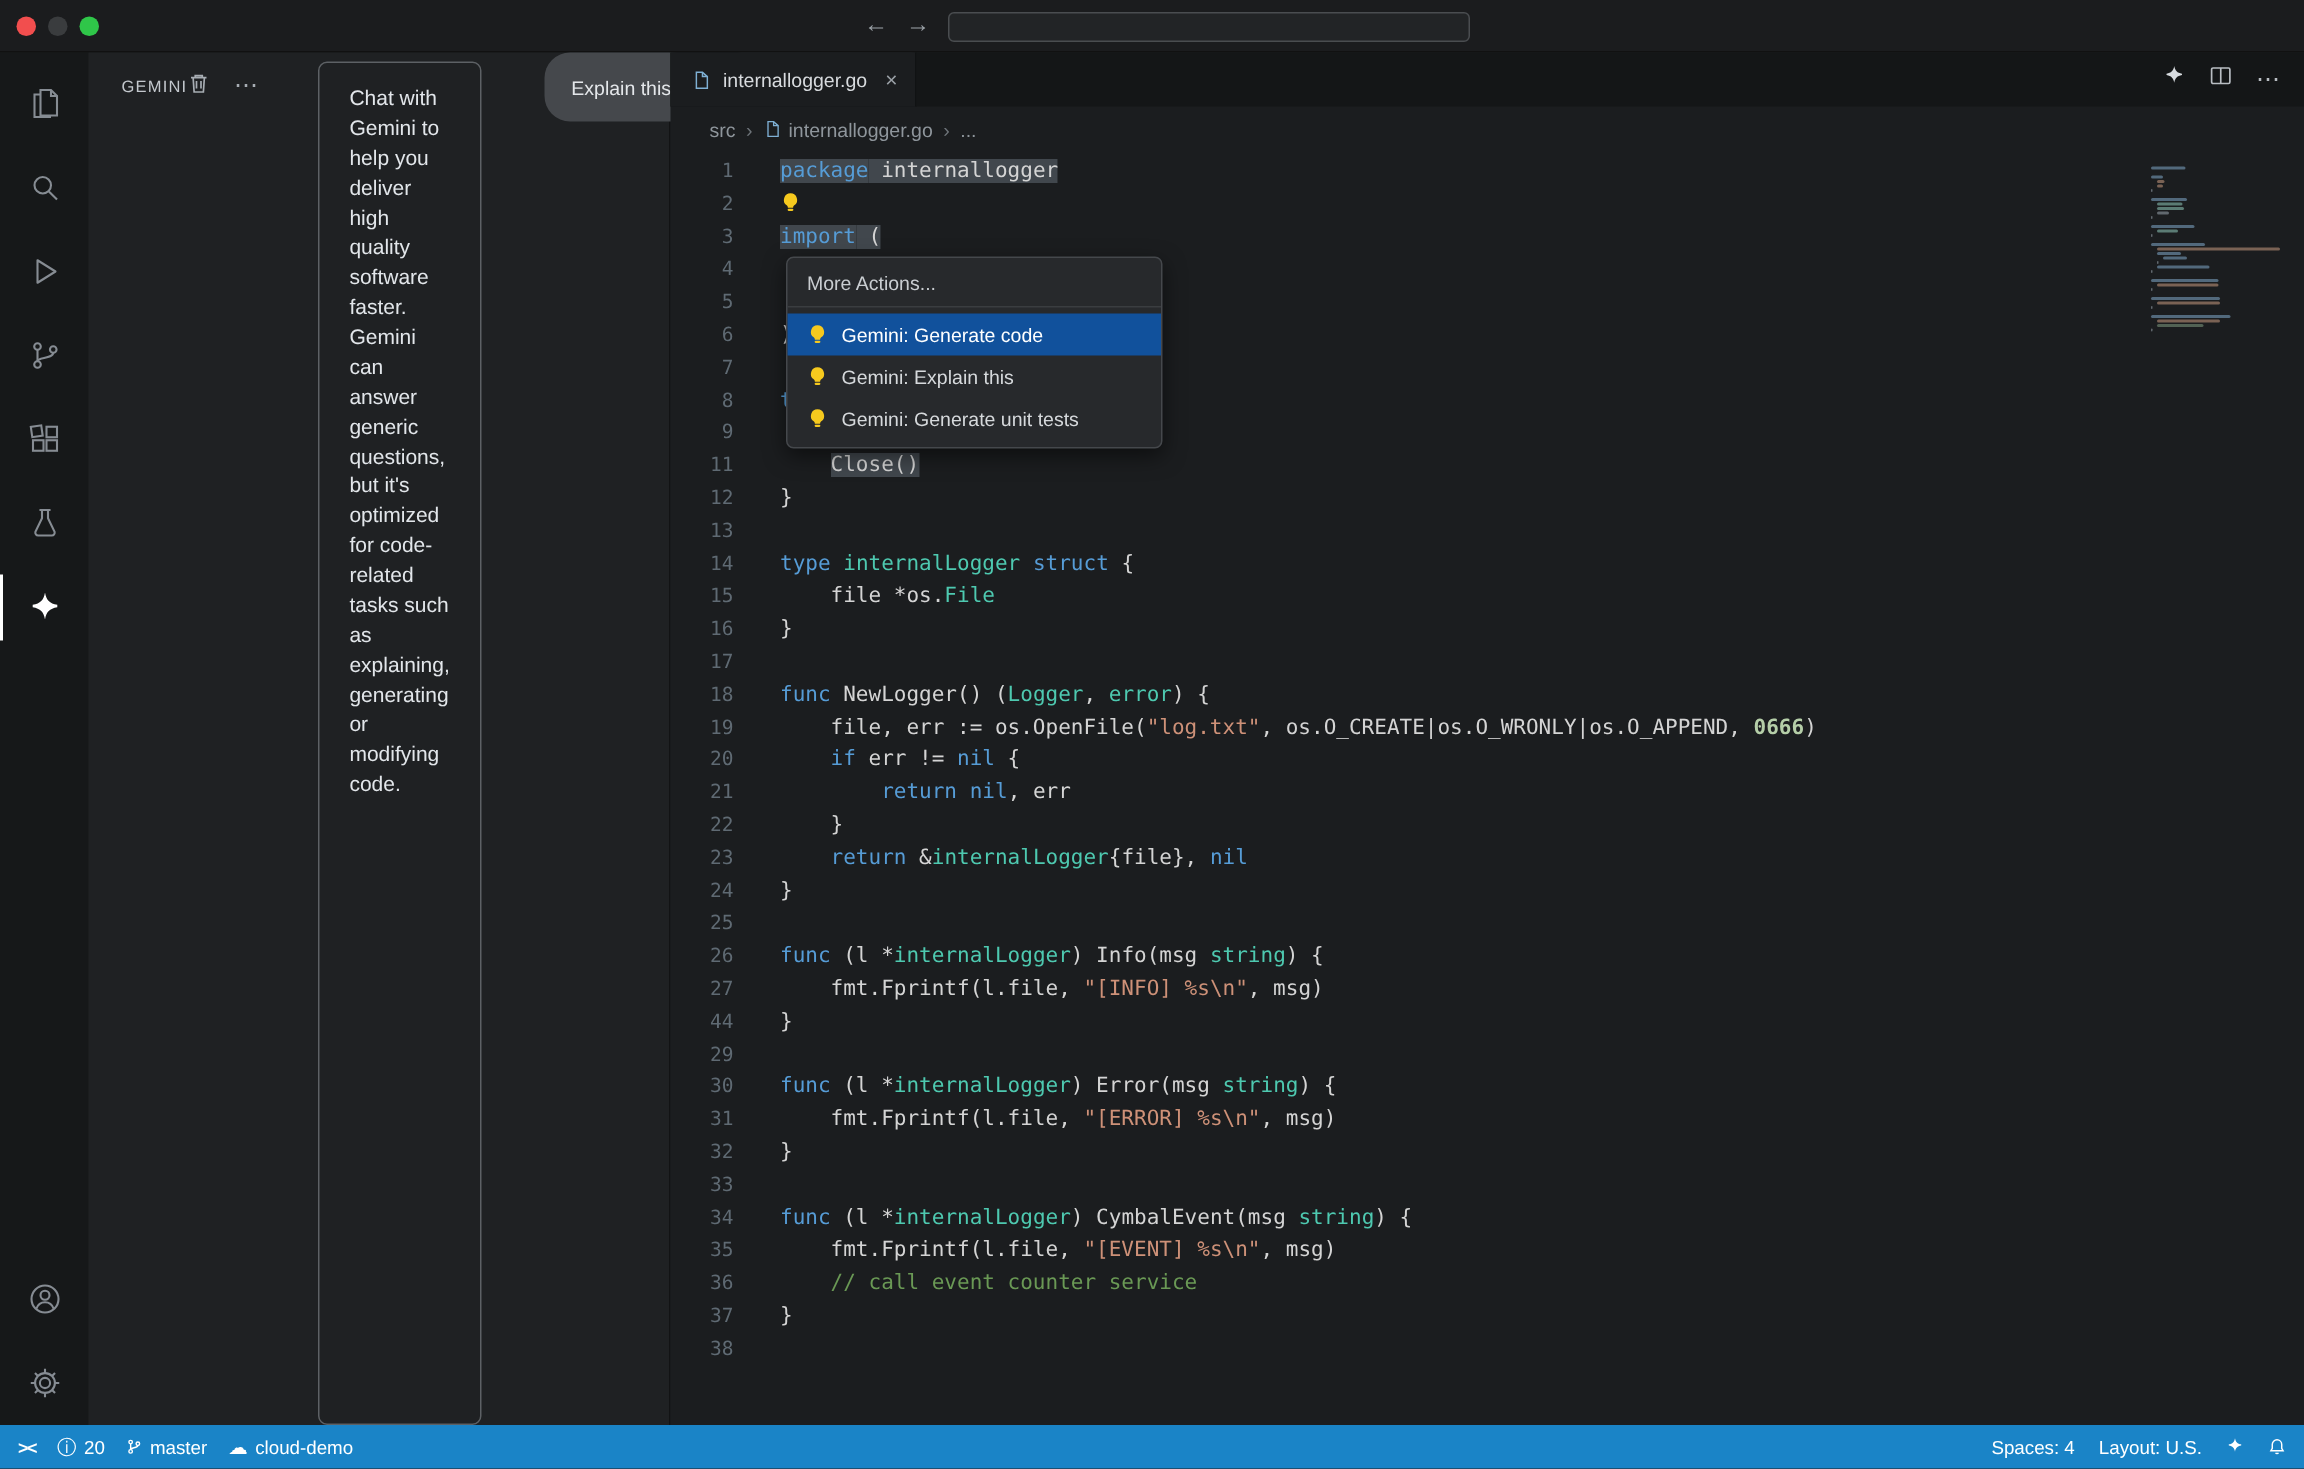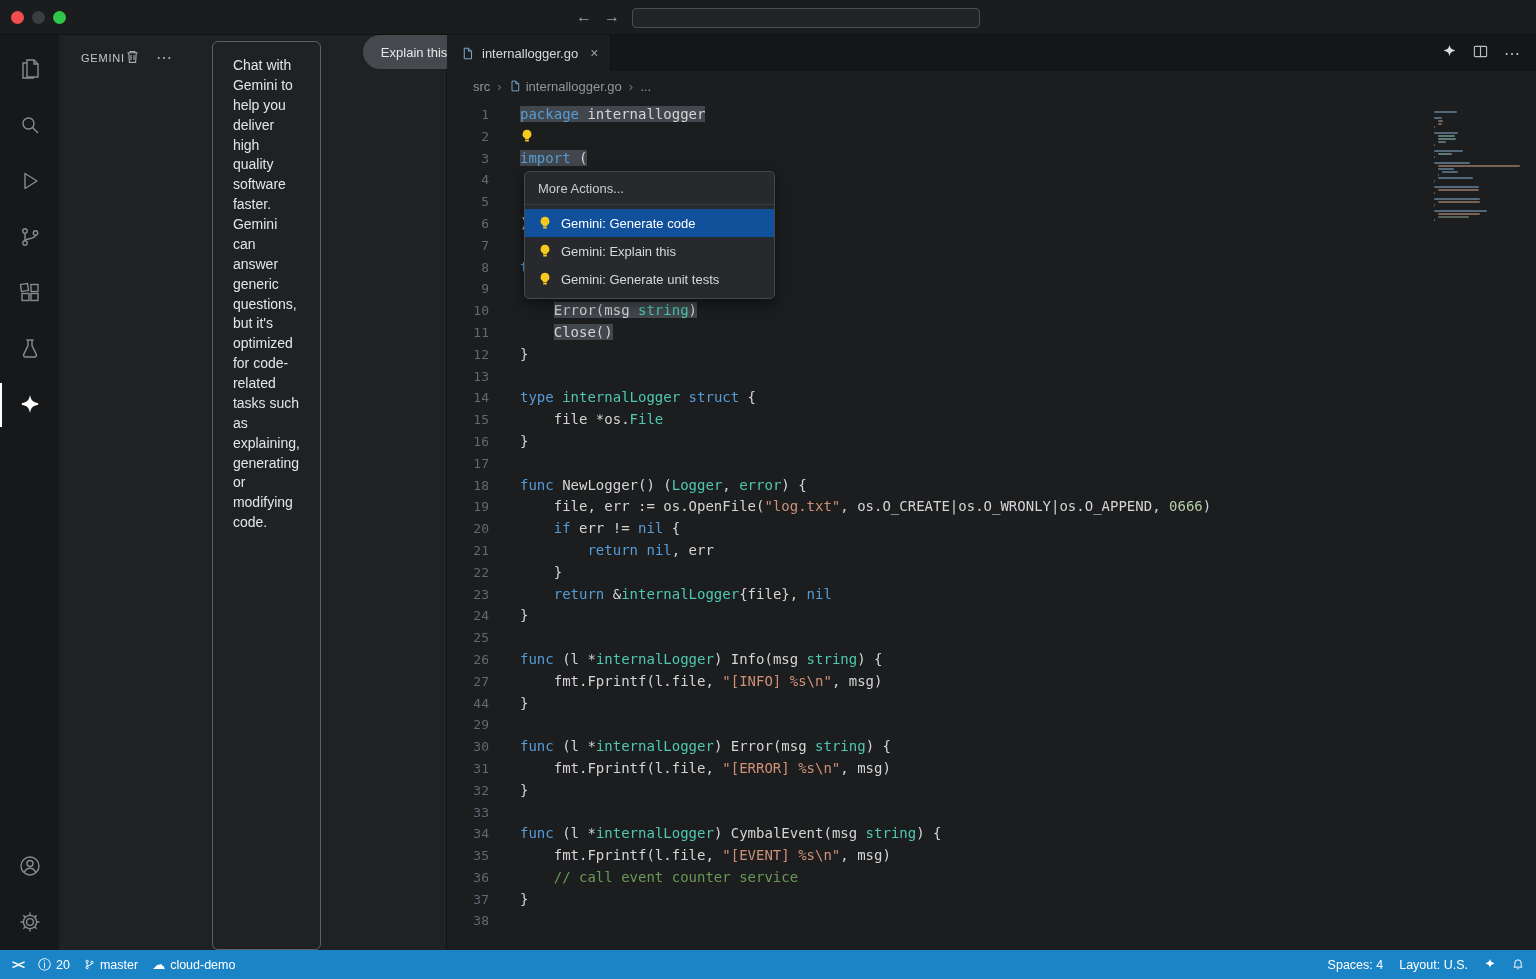--- a/index.html
+++ b/index.html
@@ -33,21 +33,21 @@
   
   .sidebar{width:388px;background:#1f2123;border-right:1px solid #121314;display:flex;flex-direction:row;flex:none;}
   .sb-header{height:46px;display:flex;align-items:center;padding:0 22px;color:#c3c8cd;}
   .sb-title{font-size:11px;letter-spacing:.8px;}
   .sb-header-icons{margin-left:auto;display:flex;gap:16px;align-items:center;color:#a7adb3;}
   .sb-header-icons .ellipsis{font-size:16px;line-height:1;cursor:pointer;}
   .intro-box{margin:6px 22px 0 18px;border:1px solid #5d6165;border-radius:6px;padding:14px 20px;
     color:#e2e6ea;font-size:14px;line-height:1.42;}
   .sb-spacer{flex:1;}
   .quick-actions{display:flex;gap:13px;padding:0 20px 16px 20px;}
-  .qa-btn{background:#45484c;color:#e4e7ea;border:none;border-radius:17px;height:34px;padding:0 18px;
+  .qa-btn{background:#45484c;color:#e4e7ea;border:none;border-radius:17px;height:46px;padding:0 18px;
     font-size:13px;font-family:"Liberation Sans",sans-serif;cursor:pointer;white-space:nowrap;}
   .prompt-row{display:flex;align-items:center;gap:14px;padding:0 18px 32px 18px;}
   .prompt-input{flex:1;height:54px;background:#404346;border:none;border-radius:27px;padding:0 24px;
     color:#cfd4d8;font-size:15px;outline:none;font-family:"Liberation Sans",sans-serif;}
   .prompt-input::placeholder{color:#b4bac0;}
   .send-btn{background:none;border:none;cursor:pointer;padding:2px;}
 
   
   .editor{flex:1;display:flex;flex-direction:column;position:relative;background:#1b1d1f;min-width:0;}
   .tabbar{height:36px;background:#141617;display:flex;align-items:stretch;position:relative;flex:none;}
@@ -63,21 +63,21 @@
 
   .code-area{flex:1;position:relative;overflow:hidden;padding-top:3px;
     font-family:"DejaVu Sans Mono","Liberation Mono",monospace;font-size:14px;}
   .code-row{display:flex;height:21.8px;line-height:21.8px;white-space:pre;}
   .gutter-num{width:50px;flex:none;text-align:right;padding-right:8px;color:#5f6a73;font-size:13px;user-select:none;}
   .code-text{padding-left:23px;color:#d4d4d4;}
   .code-text span{white-space:pre;}
   .tk-kw{color:var(--keyword,#569cd6);}
   .tk-typ{color:var(--type,#4ec9b0);}
   .tk-str{color:var(--string,#ce9178);}
-  .tk-num{color:var(--number,#b5cea8);}
+  .tk-num{color:var(--number,#b5cea8);font-weight:bold;}
   .tk-cmt{color:var(--comment,#6a9955);}
   .tk-pln{color:#d4d4d4;}
   .hl{background:#41474d;}
   .bulb{vertical-align:-2px;}
 
   
   .context-menu{position:absolute;left:77px;top:70px;width:251px;background:#27292c;
     border:1px solid #45484c;border-radius:5px;box-shadow:0 5px 14px rgba(0,0,0,.5);
     font-family:"Liberation Sans",sans-serif;font-size:13px;z-index:10;padding-bottom:5px;}
   .cm-header{padding:9px 13px 8px 13px;color:#c9cdd1;border-bottom:1px solid #3a3d40;margin-bottom:4px;}
@@ -257,21 +257,20 @@
                 <path fill="var(--lightbulb)" d="M8 1a5 5 0 0 0-2.9 9.1c.55.4.9 1.1.9 1.9h4c0-.8.35-1.5.9-1.9A5 5 0 0 0 8 1z"></path>
                 <rect x="5.8" y="12.7" width="4.4" height="1.7" rx=".8" fill="var(--lightbulb)"></rect>
               </svg></div></div>
           <div class="code-row"><div class="gutter-num">3</div><div class="code-text"><span class="tk-kw hl">import</span><span class="tk-pln hl"> (</span></div></div>
           <div class="code-row"><div class="gutter-num">4</div><div class="code-text"><span class="tk-pln">    </span><span class="tk-str">"fmt"</span></div></div>
           <div class="code-row"><div class="gutter-num">5</div><div class="code-text"><span class="tk-pln">    </span><span class="tk-str">"os"</span></div></div>
           <div class="code-row"><div class="gutter-num">6</div><div class="code-text"><span class="tk-pln">)</span></div></div>
           <div class="code-row"><div class="gutter-num">7</div><div class="code-text"></div></div>
           <div class="code-row"><div class="gutter-num">8</div><div class="code-text"><span class="tk-kw">type</span><span class="tk-pln"> Logger </span><span class="tk-kw">interface</span><span class="tk-pln"> {</span></div></div>
           <div class="code-row"><div class="gutter-num">9</div><div class="code-text"><span class="tk-pln">    </span><span class="tk-pln hl">Info(msg </span><span class="tk-typ hl">string</span><span class="tk-pln hl">)</span></div></div>
-          <div class="code-row"><div class="gutter-num">10</div><div class="code-text"><span class="tk-pln">    </span><span class="tk-pln hl">Error(msg </span><span class="tk-typ hl">string</span><span class="tk-pln hl">)</span></div></div>
           <div class="code-row"><div class="gutter-num">11</div><div class="code-text"><span class="tk-pln">    </span><span class="tk-pln hl">Close()</span></div></div>
           <div class="code-row"><div class="gutter-num">12</div><div class="code-text"><span class="tk-pln">}</span></div></div>
           <div class="code-row"><div class="gutter-num">13</div><div class="code-text"></div></div>
           <div class="code-row"><div class="gutter-num">14</div><div class="code-text"><span class="tk-kw">type</span><span class="tk-pln"> </span><span class="tk-typ">internalLogger</span><span class="tk-pln"> </span><span class="tk-kw">struct</span><span class="tk-pln"> {</span></div></div>
           <div class="code-row"><div class="gutter-num">15</div><div class="code-text"><span class="tk-pln">    file *os.</span><span class="tk-typ">File</span></div></div>
           <div class="code-row"><div class="gutter-num">16</div><div class="code-text"><span class="tk-pln">}</span></div></div>
           <div class="code-row"><div class="gutter-num">17</div><div class="code-text"></div></div>
           <div class="code-row"><div class="gutter-num">18</div><div class="code-text"><span class="tk-kw">func</span><span class="tk-pln"> NewLogger() (</span><span class="tk-typ">Logger</span><span class="tk-pln">, </span><span class="tk-typ">error</span><span class="tk-pln">) {</span></div></div>
           <div class="code-row"><div class="gutter-num">19</div><div class="code-text"><span class="tk-pln">    file, err := os.OpenFile(</span><span class="tk-str">"log.txt"</span><span class="tk-pln">, os.O_CREATE|os.O_WRONLY|os.O_APPEND, </span><span class="tk-num">0666</span><span class="tk-pln">)</span></div></div>
           <div class="code-row"><div class="gutter-num">20</div><div class="code-text"><span class="tk-pln">    </span><span class="tk-kw">if</span><span class="tk-pln"> err != </span><span class="tk-kw">nil</span><span class="tk-pln"> {</span></div></div>

